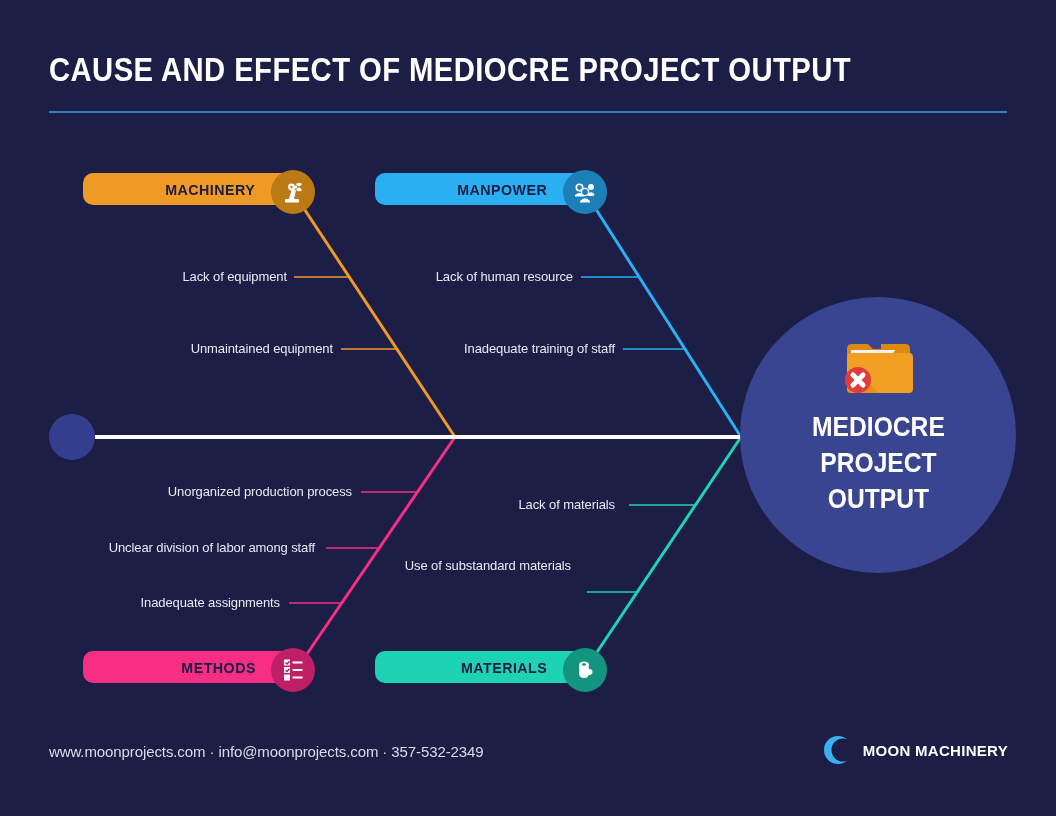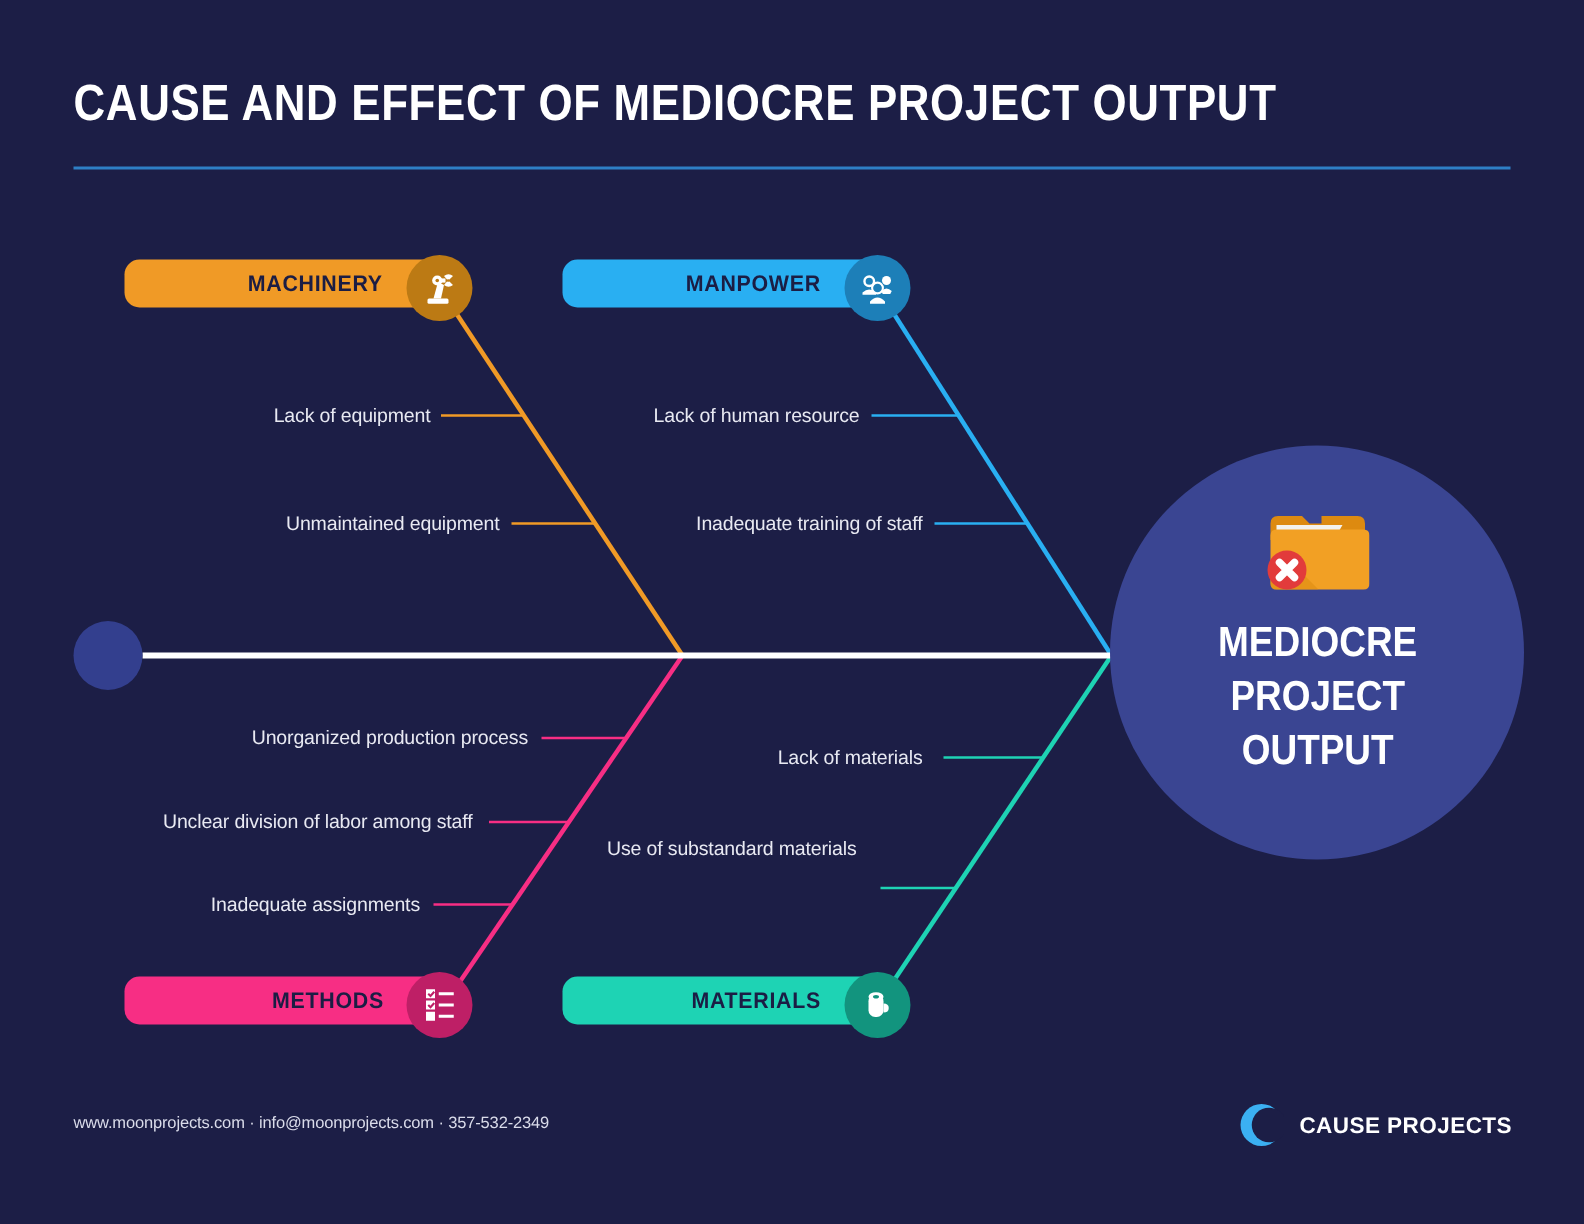--- a/index.html
+++ b/index.html
@@ -42,21 +42,21 @@
   .pill-manpower .pill-circle{background:#1D7FB8;}
   .pill-methods{left:83px;top:651px;background:#F72E84;}
   .pill-methods .pill-circle{background:#BE1F66;}
   .pill-materials{left:375px;top:651px;background:#1ED3B4;}
   .pill-materials .pill-circle{background:#12947E;}
   .cause{
     position:absolute;z-index:3;color:#E8E9F2;font-size:13px;line-height:18px;white-space:nowrap;
     letter-spacing:-0.1px;
   }
   .footer-contact{
-    position:absolute;left:49px;top:743px;color:#DADCEA;font-size:11px;letter-spacing:-0.1px;z-index:3;
+    position:absolute;left:49px;top:743px;color:#DADCEA;font-size:15px;letter-spacing:-0.1px;z-index:3;
   }
   .brand{position:absolute;right:48px;top:735px;display:flex;align-items:center;z-index:3;}
   .brand-logo{width:30px;height:30px;margin-right:10px;}
   .brand-name{color:#FFFFFF;font-weight:bold;font-size:15px;letter-spacing:0.3px;white-space:nowrap;}
 </style>
 </head>
 <body>
 
 <h1 class="title">CAUSE AND EFFECT OF MEDIOCRE PROJECT OUTPUT</h1>
 <div class="title-rule"></div>
@@ -170,14 +170,14 @@
 
 <div class="footer-contact">www.moonprojects.com · info@moonprojects.com · 357-532-2349</div>
 <div class="brand">
   <span class="brand-logo">
     <svg width="30" height="30" viewBox="0 0 30 30">
       <circle cx="15" cy="15" r="14" fill="#3BB0F2"></circle>
       <circle cx="20" cy="15" r="11.5" fill="#1C1E46"></circle>
       <path d="M15 3 a12 12 0 0 1 0 24 a14.5 14.5 0 0 0 0 -24" fill="#3BB0F2" opacity="0"></path>
     </svg>
   </span>
-  <span class="brand-name">CAUSE PROJECTS</span>
+  <span class="brand-name">MOON MACHINERY</span>
 </div>
 
 </body></html>

